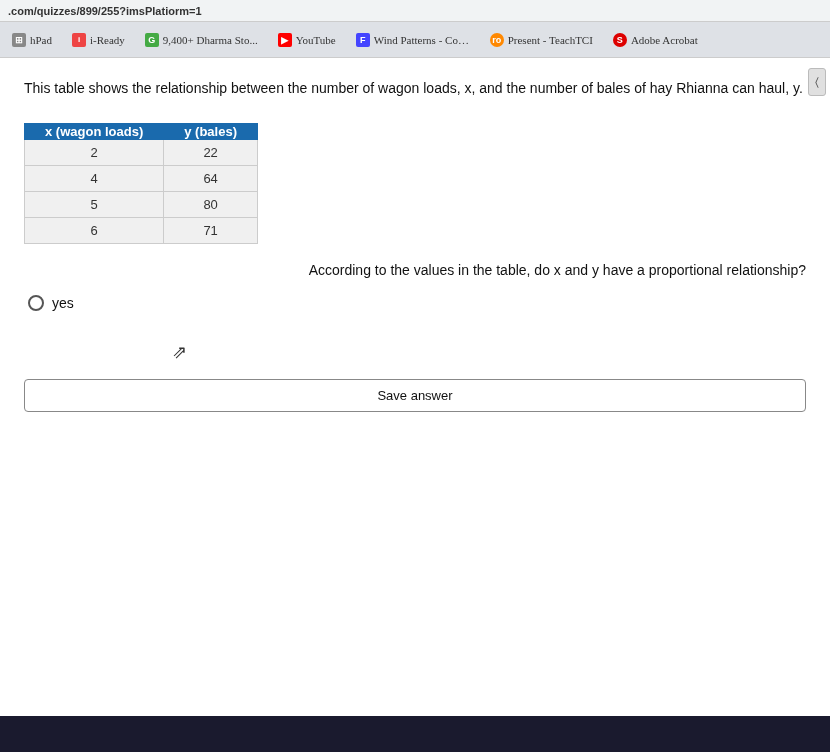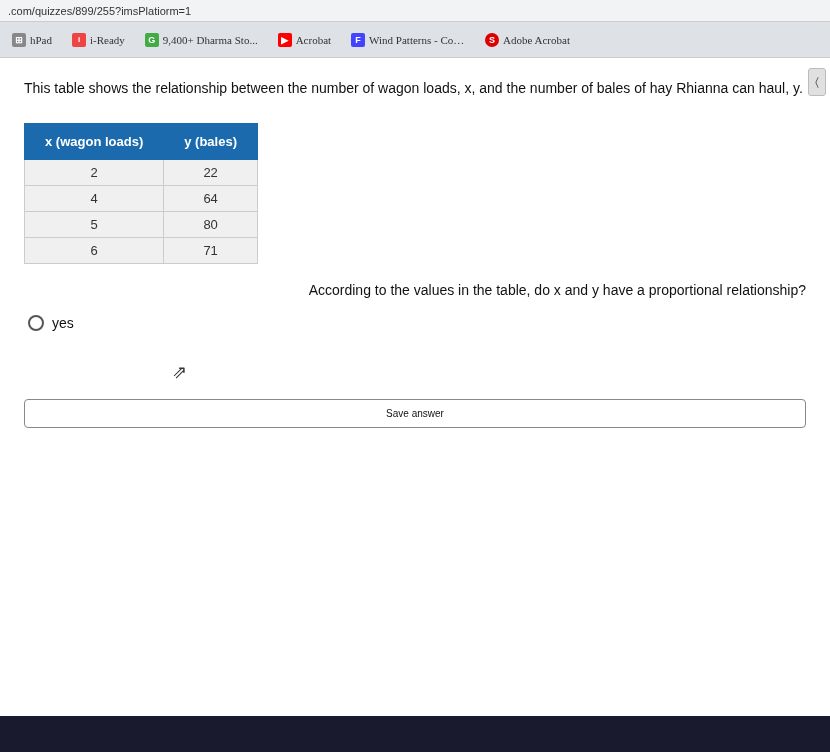--- a/index.html
+++ b/index.html
@@ -16,20 +16,21 @@
     
     .url-bar {
       background: #f1f3f4;
       height: 22px;
       display: flex;
       align-items: center;
       padding: 0 8px;
       font-size: 11px;
       color: #333;
       border-bottom: 1px solid #ccc;
+      font-weight: bold;
     }
 
     
     .tab-bar {
       background: #dee1e6;
       height: 36px;
       display: flex;
       align-items: center;
       padding: 0 4px;
       gap: 4px;
@@ -119,21 +120,21 @@
     }
 
     table {
       border-collapse: collapse;
       min-width: 200px;
     }
 
     table th {
       background: #1a6aad;
       color: white;
-      padding: 10px 20px;
+      padding: 0 20px;
       font-size: 13px;
       font-weight: bold;
       text-align: center;
       border: 1px solid #1a6aad;
     }
 
     table td {
       background: #f0f0f0;
       padding: 5px 20px;
       font-size: 13px;
@@ -189,21 +190,21 @@
       font-size: 18px;
       color: #333;
     }
 
     .save-btn {
       display: inline-block;
       padding: 8px 20px;
       background: white;
       border: 1px solid #888;
       border-radius: 4px;
-      font-size: 10px;
+      font-size: 13px;
       color: #111;
       cursor: pointer;
     }
 
     
     .bottom-bar {
       background: #1a1a2e;
       height: 36px;
       flex-shrink: 0;
     }
@@ -223,25 +224,29 @@
   <div class="tab-item">
     <span class="tab-icon iready">i</span>
     <span class="tab-label">i-Ready</span>
   </div>
   <div class="tab-item">
     <span class="tab-icon dharma">G</span>
     <span class="tab-label">9,400+ Dharma Sto...</span>
   </div>
   <div class="tab-item">
     <span class="tab-icon youtube">▶</span>
-    <span class="tab-label">Acrobat</span>
+    <span class="tab-label">YouTube</span>
   </div>
   <div class="tab-item">
     <span class="tab-icon wind">F</span>
     <span class="tab-label">Wind Patterns - Cori...</span>
+  </div>
+  <div class="tab-item">
+    <span class="tab-icon present">ro</span>
+    <span class="tab-label">Present - TeachTCI</span>
   </div>
   <div class="tab-item">
     <span class="tab-icon adobe">S</span>
     <span class="tab-label">Adobe Acrobat</span>
   </div>
 </div>
 
 <div class="main-content">
 
   <div class="scroll-btn">〈</div>

